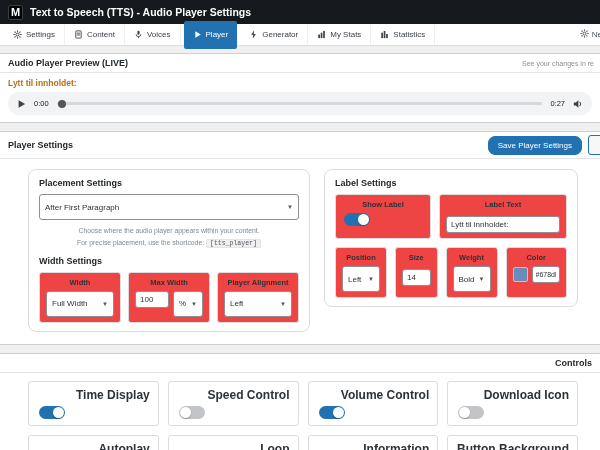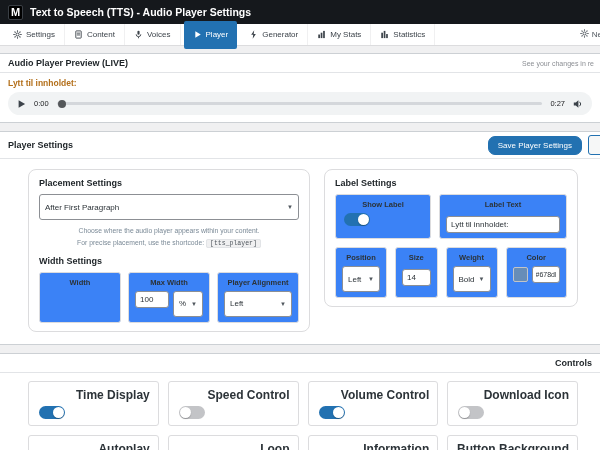--- a/index.html
+++ b/index.html
@@ -50,21 +50,21 @@
   .card.labelcard { flex:1; align-self:flex-start; min-width:0; }
   .card-title { font-weight:bold; font-size:9px; color:#1d2327; margin-bottom:6px; }
   .select { border:1px solid #8c8f94; border-radius:3px; height:26px; display:flex; align-items:center;
             padding:0 5px; font-size:8px; color:#2c3338; background:#fff; cursor:pointer; }
   .select .sel-val { flex:1; white-space:nowrap; overflow:hidden; }
   .chev { font-size:6px; color:#50575e; margin-left:3px; }
   .help { text-align:center; font-size:6.8px; color:#7b8a97; margin:5px 0 7px; line-height:1.7; }
   .shortcode { font-family:"Liberation Mono", monospace; font-size:6.5px; background:#f0f0f1; border:1px solid #e2e4e7;
                padding:0 3px; border-radius:2px; color:#50575e; margin-left:2px; }
   .field-row { display:flex; gap:7px; }
-  .field-box { flex:1; border:1px solid #dcdcde; border-radius:3px; padding:5px 6px; min-width:0; background:#3b82f6; }
+  .field-box { flex:1; border:1px solid #dcdcde; border-radius:3px; padding:5px 6px; min-width:0; background:#ef4444; }
   .field-label { text-align:center; font-size:7.5px; font-weight:bold; color:#2c3338; margin-bottom:4px; white-space:nowrap; }
   .txt { width:100%; height:17px; border:1px solid #8c8f94; border-radius:3px; padding:0 4px; font-size:8px;
          color:#2c3338; font-family:inherit; background:#fff; }
   .inline { display:flex; gap:4px; }
   .inline .txt { flex:1; min-width:0; }
   .unit-select { width:30px; flex-shrink:0; }
   .ls-row { display:flex; gap:8px; }
   .ls-row + .ls-row { margin-top:8px; }
   .show-label-box { flex:0 0 96px; }
   .toggle { width:26px; height:13px; border-radius:7px; background:#c3c4c7; position:relative; cursor:pointer; margin:2px 0 1px 2px; }
@@ -230,20 +230,24 @@
         <span class="chev">▼</span>
       </div>
       <p class="help">
         <span>Choose where the audio player appears within your content.</span><br>
         <span>For precise placement, use the shortcode:</span><code class="shortcode">[tts_player]</code>
       </p>
       <div class="card-title">Width Settings</div>
       <div class="field-row">
         <div class="field-box">
           <div class="field-label">Width</div>
+          <div class="select">
+            <span class="sel-val">Full Width</span>
+            <span class="chev">▼</span>
+          </div>
         </div>
         <div class="field-box">
           <div class="field-label">Max Width</div>
           <div class="inline">
             <input class="txt" value="100" style="">
             <div class="select unit-select">
               <span class="sel-val">%</span>
               <span class="chev">▼</span>
             </div>
           </div>

